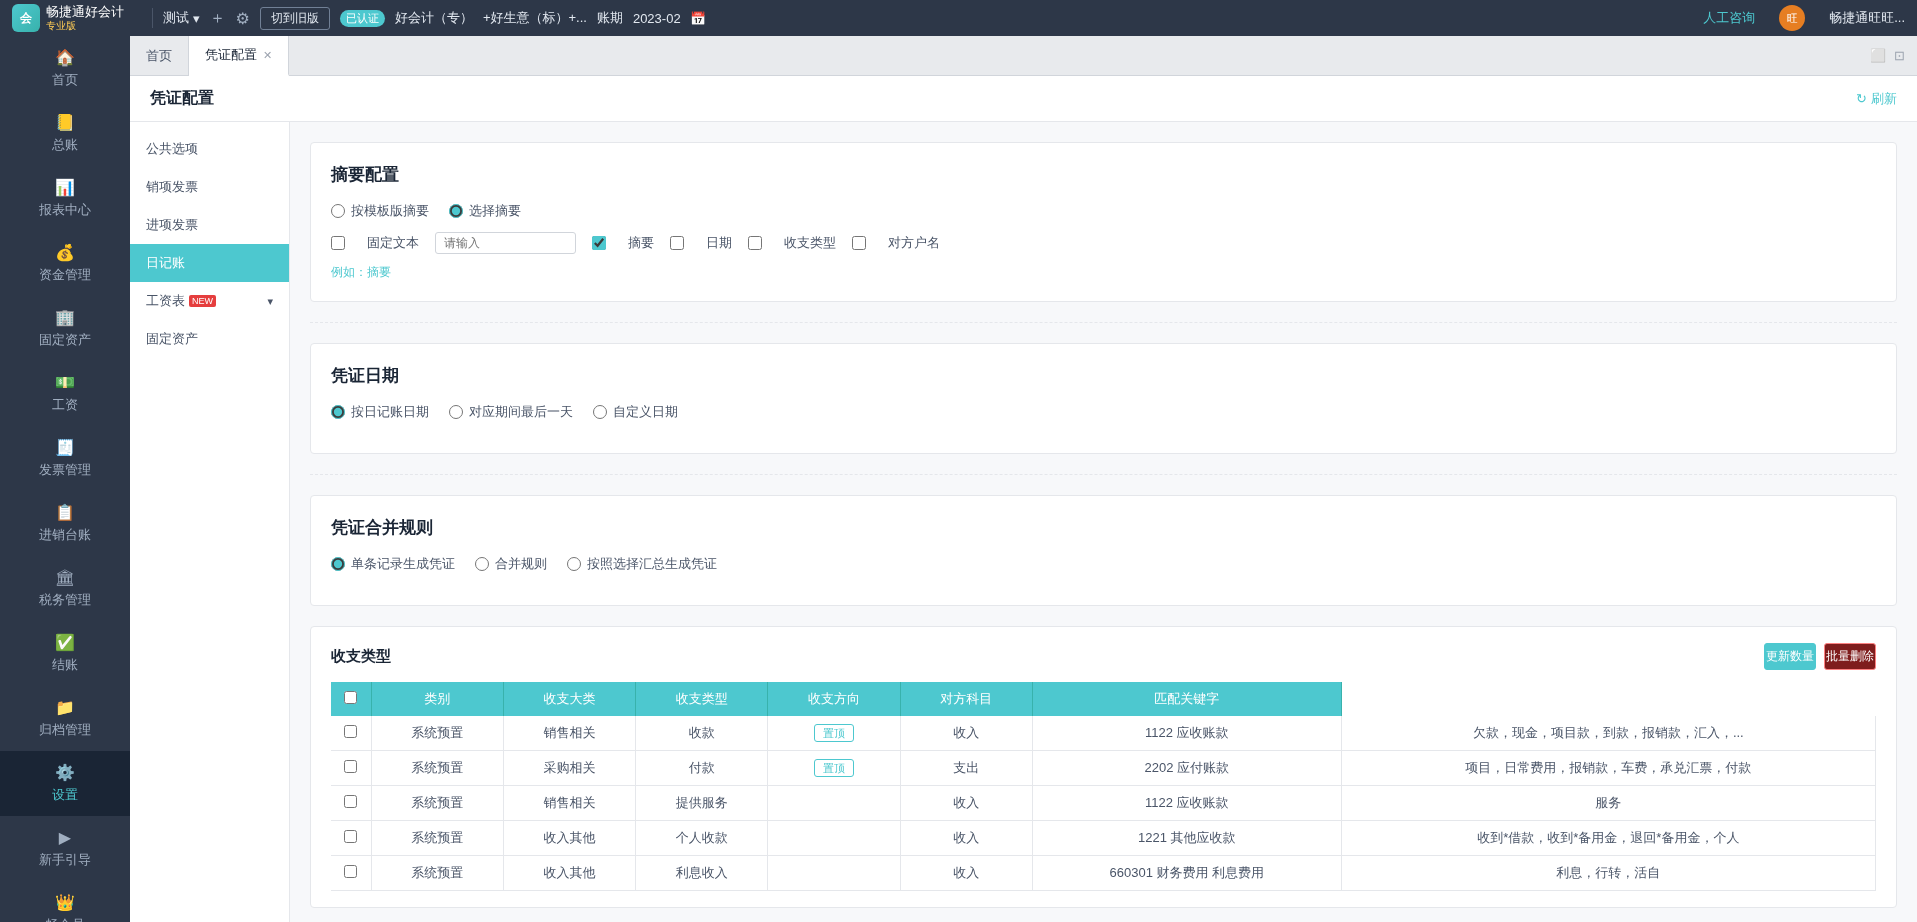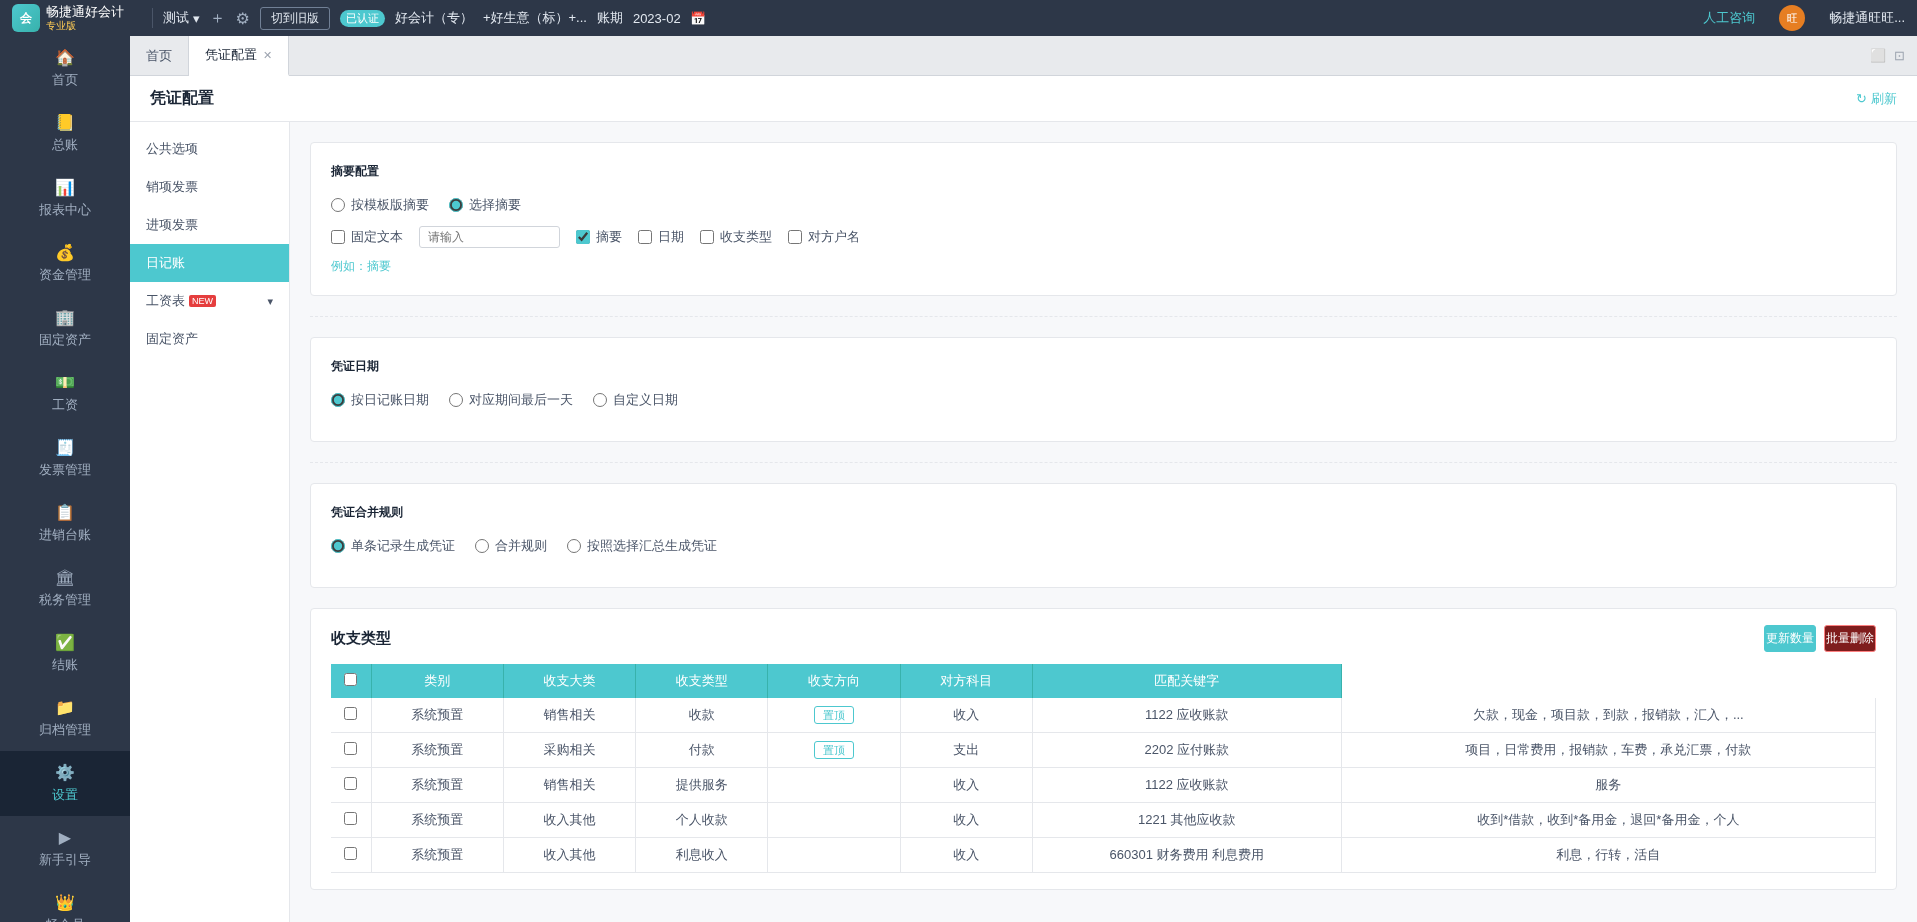--- a/index.html
+++ b/index.html
@@ -49,30 +49,30 @@
     .left-nav-item { padding: 10px 16px; color: #4a5568; cursor: pointer; font-size: 13px; display: flex; align-items: center; justify-content: between; }
     .left-nav-item.active { background: #4dc8cf; color: white; }
     .left-nav-item .new-badge { background: #e53e3e; color: white; font-size: 9px; padding: 1px 3px; border-radius: 2px; margin-left: 4px; }
     .left-nav-item .arrow { margin-left: auto; font-size: 11px; }
 
     
     .main-content { flex: 1; overflow-y: auto; padding: 20px; background: #f7f8fa; }
 
     
     .section { background: white; border-radius: 4px; margin-bottom: 20px; padding: 20px; border: 1px solid #e5e7eb; }
-    .section-title { font-size: 12px; font-weight: bold; color: #1a2535; margin-bottom: 16px; }
+    .section-title { font-size: 17px; font-weight: bold; color: #1a2535; margin-bottom: 16px; }
 
     
     .radio-group { display: flex; gap: 20px; margin-bottom: 12px; align-items: center; }
     .radio-label { display: flex; align-items: center; gap: 6px; cursor: pointer; color: #4a5568; }
     .radio-label input[type=radio] { accent-color: #4dc8cf; width: 14px; height: 14px; }
 
     
     .checkbox-row { display: flex; gap: 16px; align-items: center; margin-bottom: 10px; flex-wrap: wrap; }
-    .checkbox-label { display: flex; align-items: center; gap: 6px; cursor: pointer; color: #4a5568; }
+    .checkbox-label { display: flex; align-items: center; gap: 22px; cursor: pointer; color: #4a5568; }
     .checkbox-label input[type=checkbox] { accent-color: #4dc8cf; width: 14px; height: 14px; }
     .text-input { border: 1px solid #d1d5db; border-radius: 3px; padding: 3px 8px; font-size: 12px; color: #9ca3af; width: 141px; }
     .example-text { color: #4dc8cf; font-size: 12px; margin-top: 8px; }
 
     
     .divider { border: none; border-top: 1px dashed #e5e7eb; margin: 20px 0; }
 
     
     .table-section { background: white; border-radius: 4px; padding: 16px 20px; border: 1px solid #e5e7eb; }
     .table-section-header { display: flex; align-items: center; justify-content: space-between; margin-bottom: 12px; }

